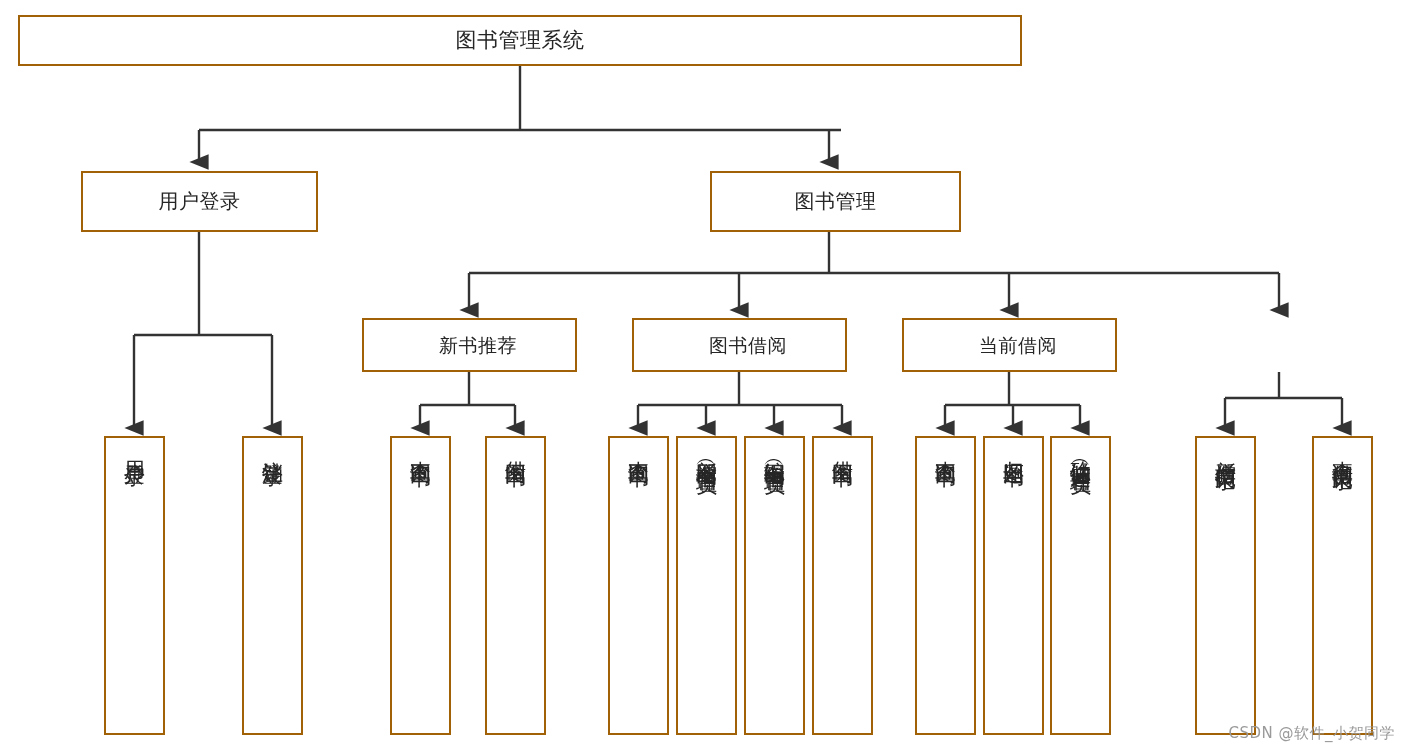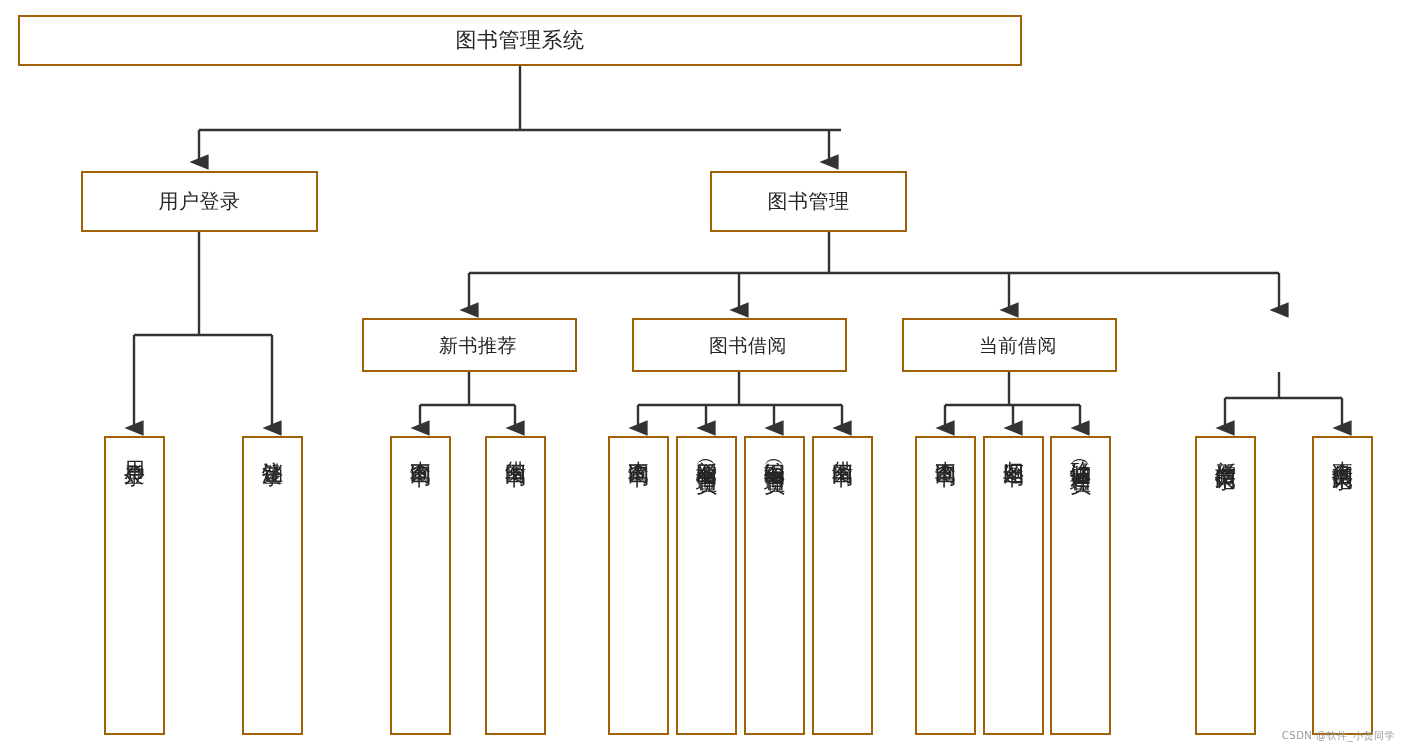--- a/index.html
+++ b/index.html
@@ -38,21 +38,21 @@
     letter-spacing:0.5px;
     color:#262626;
   }
   
   .node.root{ left:18px; top:15px; width:1004px; height:51px; }
   .node.root .label{ font-size:21px; }
   
   .node.lvl2{ height:61px; }
   .node.lvl2 .label{ font-size:20px; }
   .node.n-user-login{ left:81px; top:171px; width:237px; }
-  .node.n-book-mgmt{ left:710px; top:171px; width:197px; }
+  .node.n-book-mgmt{ left:710px; top:171px; width:251px; }
   
   .node.lvl3{ top:318px; height:54px; width:215px;padding-left:17px; }
   .node.lvl3 .label{ font-size:19px; }
   .node.n-new-book{ left:362px; }
   .node.n-borrow{ left:632px; }
   .node.n-current{ left:902px; }
   .node.n-record{ left:1172px; }
   
   .node.leaf{
     top:436px;
@@ -66,21 +66,21 @@
     text-orientation:upright;
     font-size:21px;
     line-height:1.05;
     letter-spacing:2px;
     white-space:nowrap;
   }
   .watermark{
     position:absolute;
     right:10px;
     bottom:4px;
-    font-size:10px;
+    font-size:15px;
     color:#9a9a9a;
     letter-spacing:0.5px;
     white-space:nowrap;
   }
 </style>
 </head>
 <body>
 
 <div id="canvas">
 

